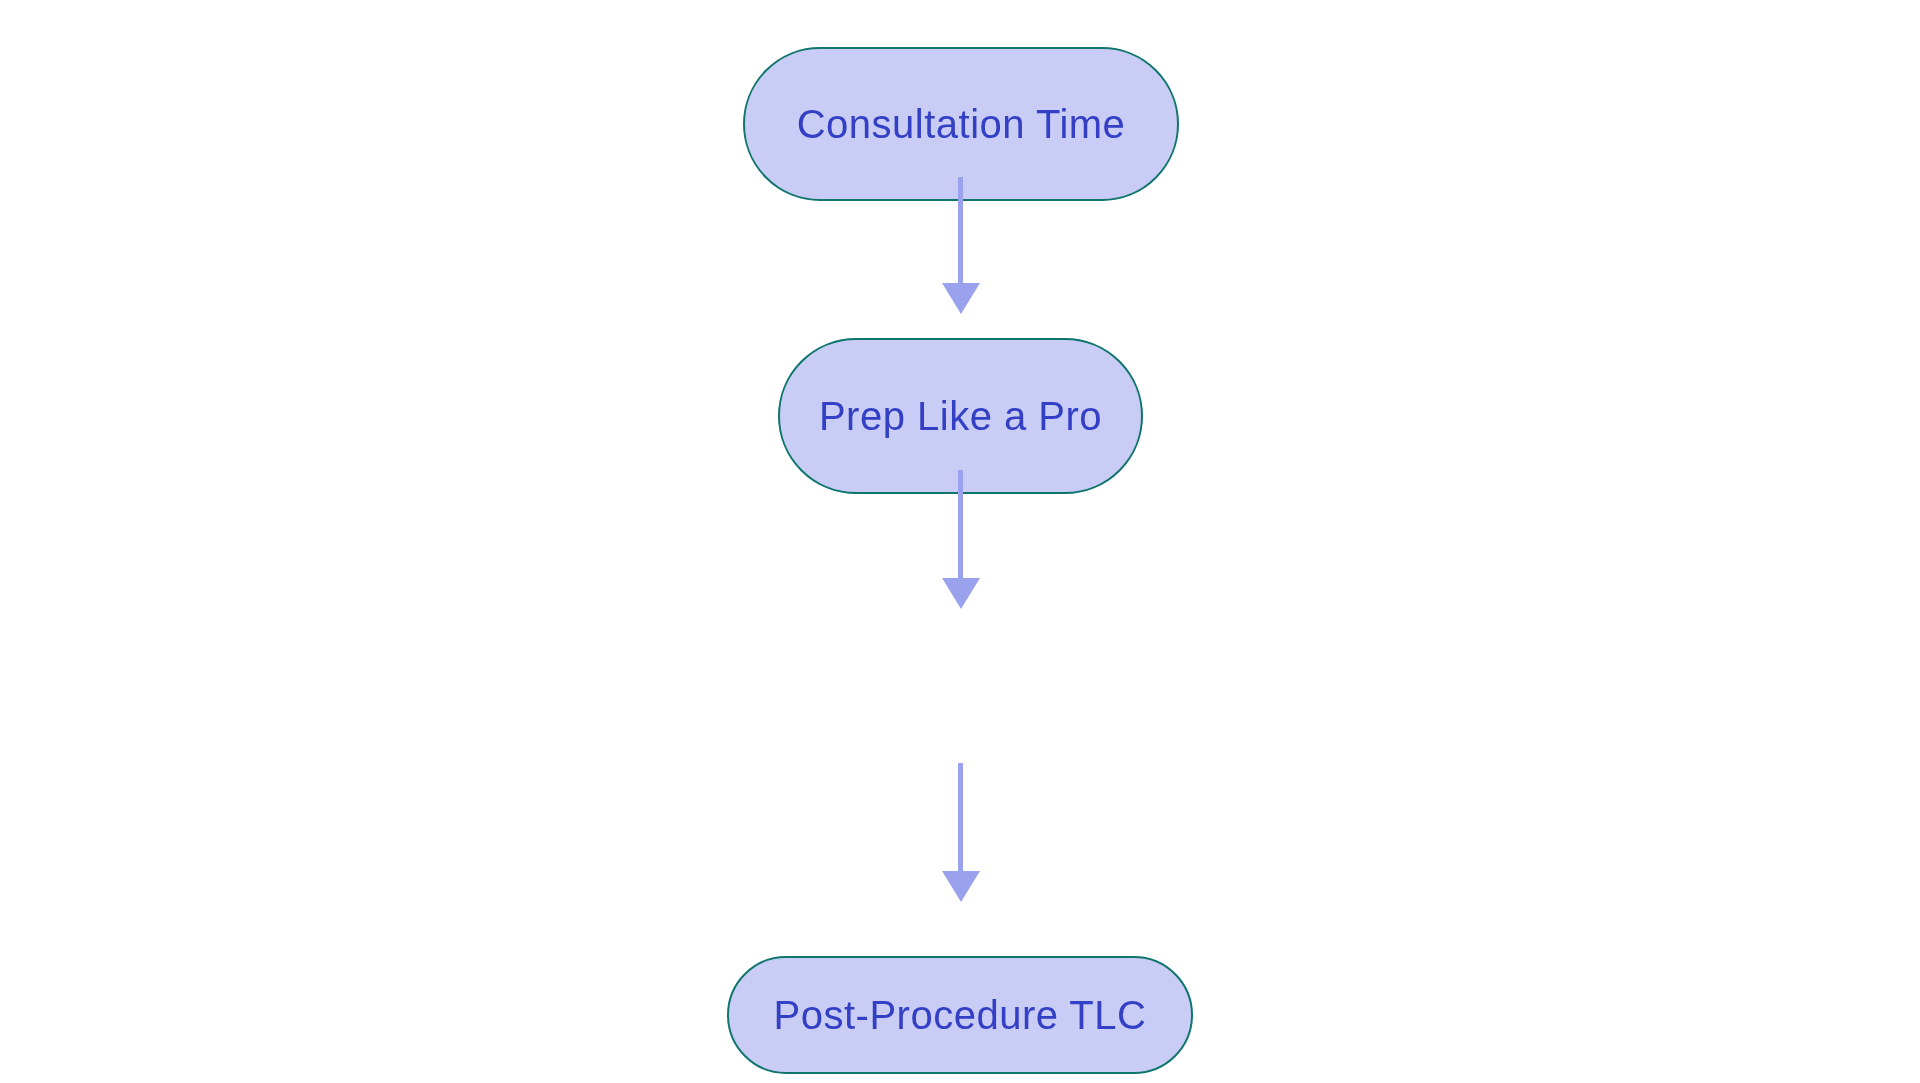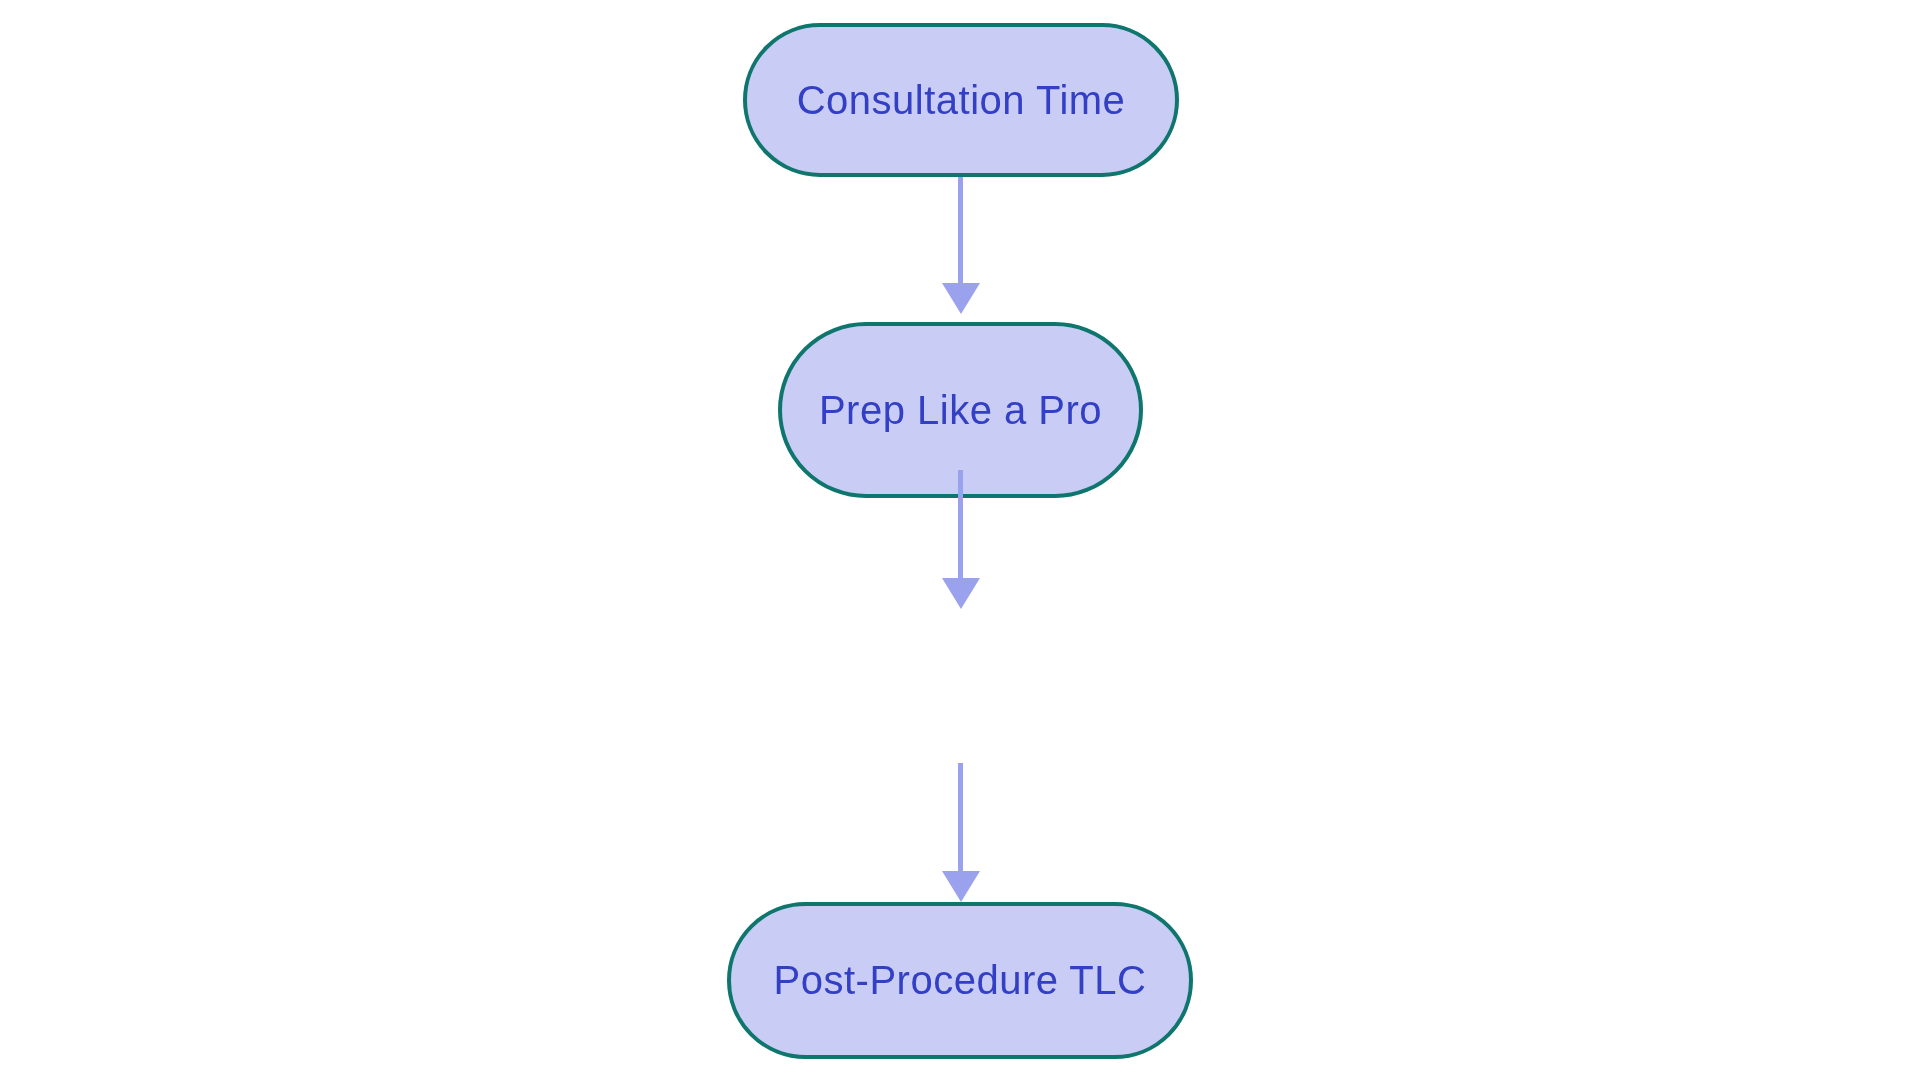--- a/index.html
+++ b/index.html
@@ -12,35 +12,36 @@
     width: 1920px;
     height: 1083px;
     background: #ffffff;
     font-family: "Liberation Sans", sans-serif;
     overflow: hidden;
   }
   .node {
     position: absolute;
     box-sizing: border-box;
     background: #c9ccf5;
-    border: 4px solid #0f766e;
+    border: 2px solid #0f766e;
     border-radius: 999px;
     display: flex;
     align-items: center;
     justify-content: center;
     color: #3340c5;
     font-size: 40px;
     font-weight: 400;
     letter-spacing: 0.5px;
     white-space: nowrap;
+    margin-top: 24px;
   }
   .node-1 { left: 743px; top:  23px; width: 436px; height: 154px; }
-  .node-2 { left: 778px; top: 322px; width: 365px; height: 176px; }
+  .node-2 { left: 778px; top: 314px; width: 365px; height: 156px; }
   .node-3 { left: 752px; top: 609px; width: 416px; height: 154px; }
-  .node-4 { left: 727px; top: 902px; width: 466px; height: 157px; }
+  .node-4 { left: 727px; top: 932px; width: 466px; height: 118px; }
 
   .arrow { position: absolute; }
   .arrow-stem {
     position: absolute;
     left: 958px;
     width: 5px;
     background: #9aa2ee;
   }
   .arrowhead {
     position: absolute;

